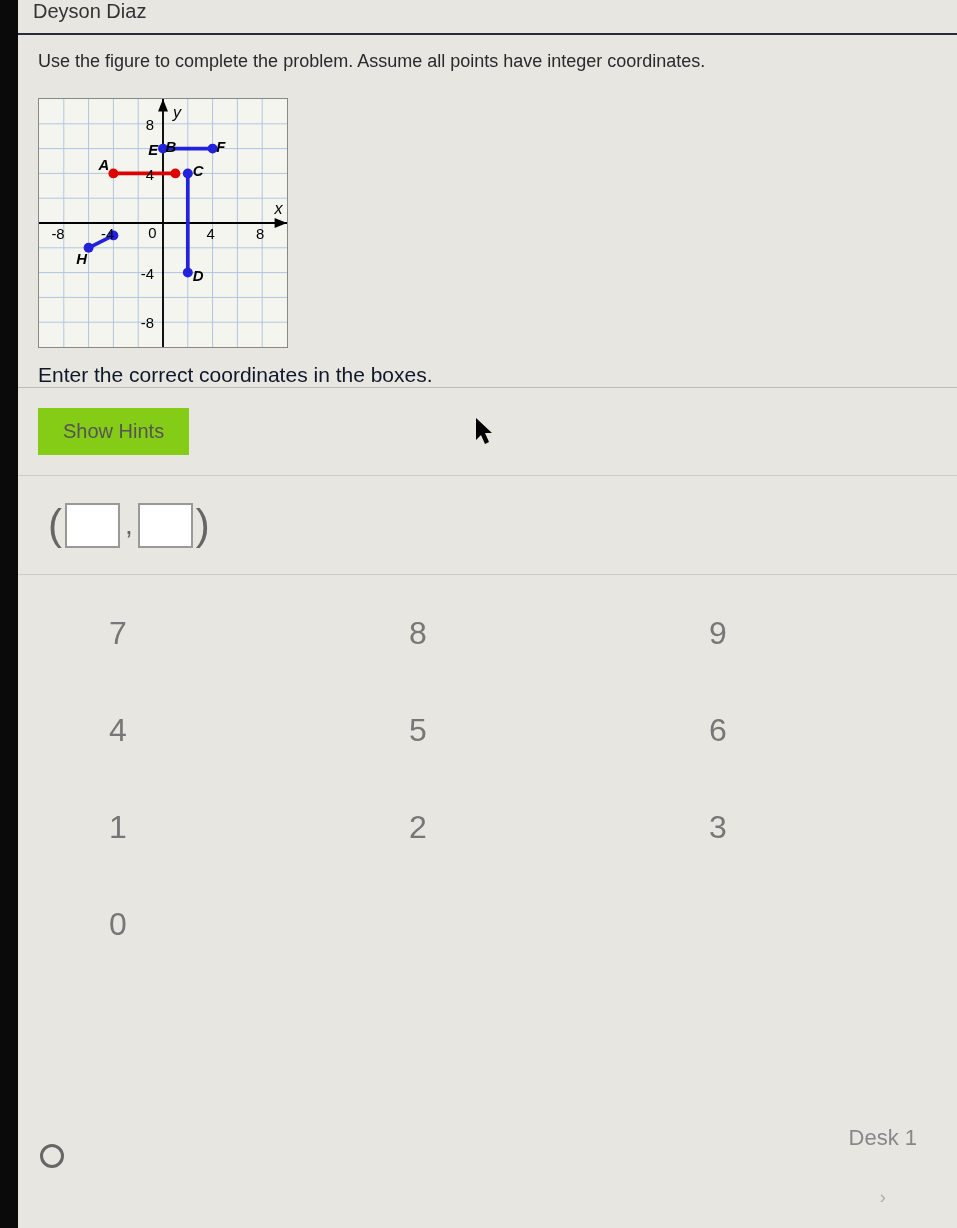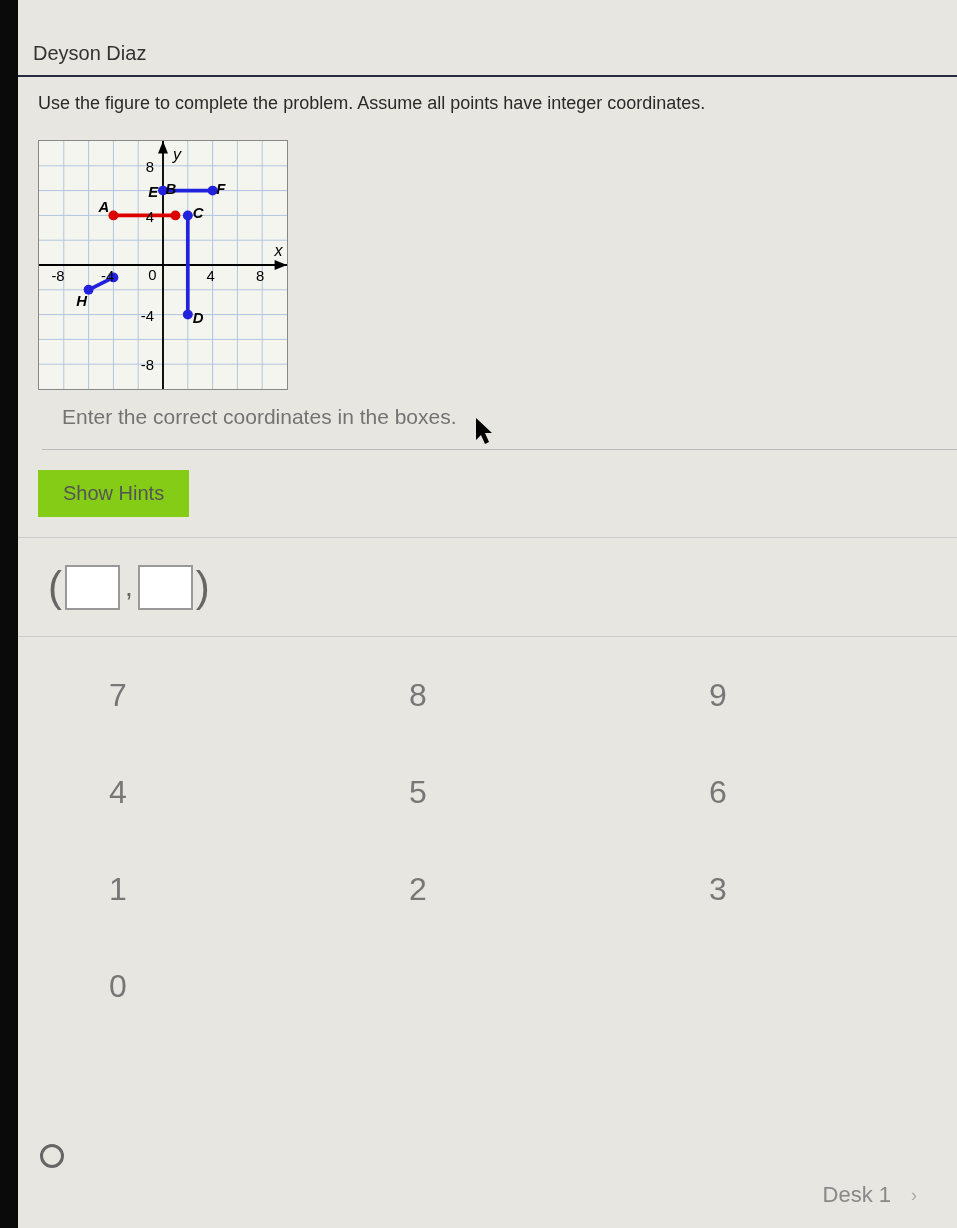--- a/index.html
+++ b/index.html
@@ -22,21 +22,20 @@
     .content {
       margin-left: 18px;
       padding: 0;
     }
     .header {
       padding: 0 15px 10px;
       color: #333;
       font-size: 20px;
       border-bottom: 2px solid #2a2a40;
       margin-bottom: 15px;
-      margin-top: 42px;
     }
     .problem-text {
       padding: 0 20px 15px;
       color: #2a2a2a;
       font-size: 18px;
       line-height: 1.3;
     }
     .graph-container {
       margin: 10px 20px;
       width: 250px;
@@ -48,25 +47,24 @@
     .graph-svg {
       width: 100%;
       height: 100%;
     }
     .question-text {
       padding: 15px 20px 5px;
       color: #2a2a2a;
       font-size: 22px;
     }
     .instructions {
-      padding: 5px 20px 20px;
-      color: #737373;
+      padding: 5px 20px 0;
+      color: #0f172a;
       font-size: 21px;
       border-bottom: 1px solid #bbb;
-      margin-left: 24px;
     }
     .hints-section {
       padding: 20px;
       border-bottom: 1px solid #ccc;
     }
     .show-hints-btn {
       background: #84cc16;
       border: none;
       padding: 12px 25px;
       font-size: 20px;
@@ -114,21 +112,22 @@
       cursor: pointer;
       text-align: center;
       padding: 10px;
     }
     .footer {
       position: absolute;
       bottom: 20px;
       right: 40px;
       display: flex;
       align-items: center;
-      gap: 20px;
+      gap: 36px;
+      flex-direction: column;
     }
     .desk-label {
       font-size: 22px;
       color: #888;
     }
     .nav-arrow {
       color: #aaa;
       font-size: 18px;
     }
     .circle-btn {

